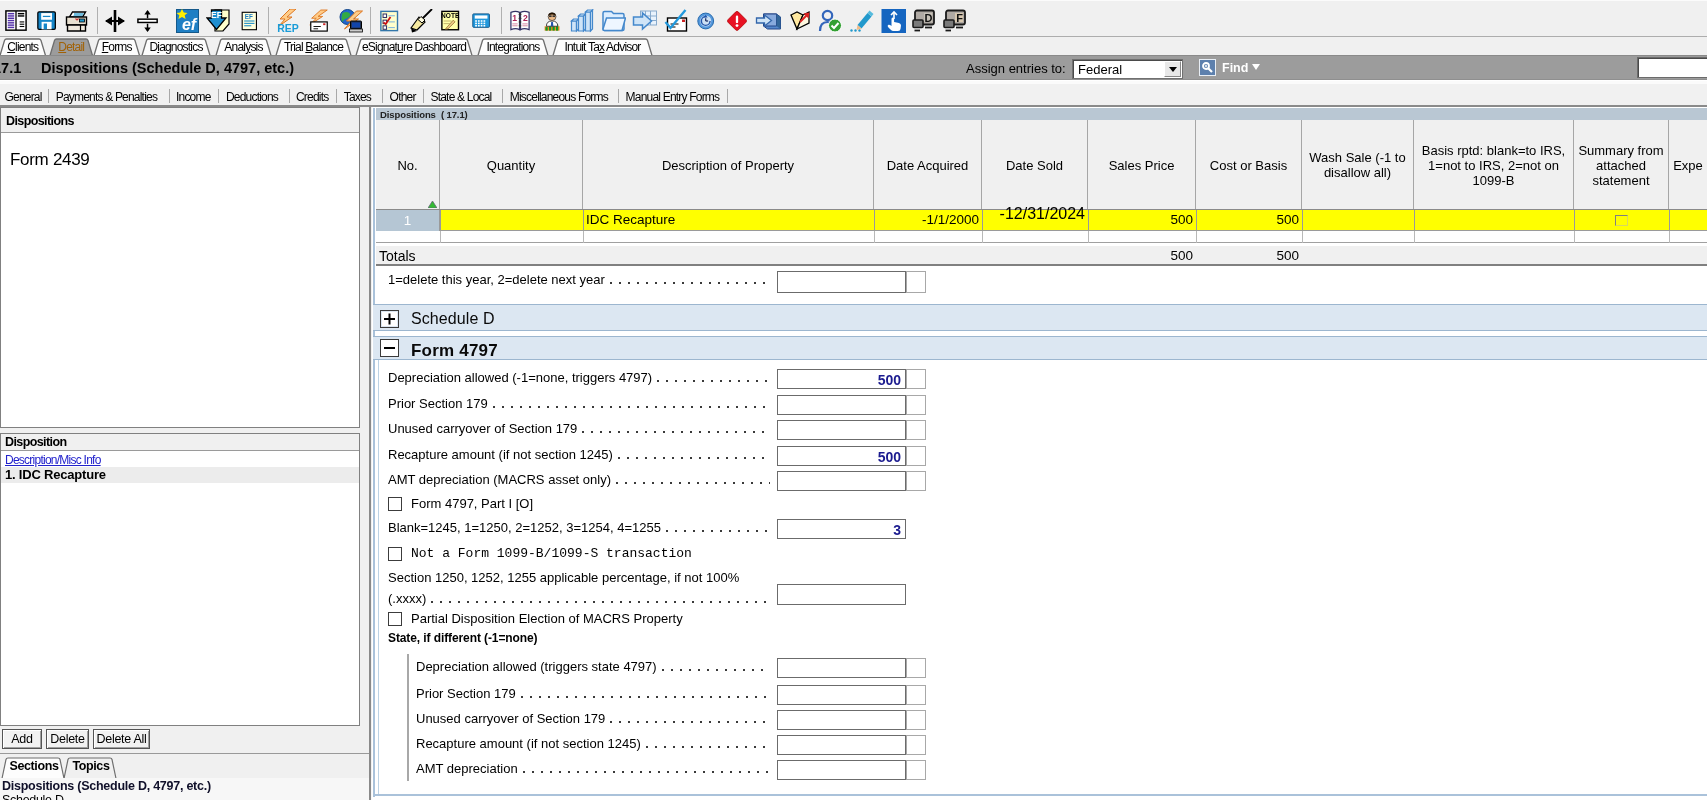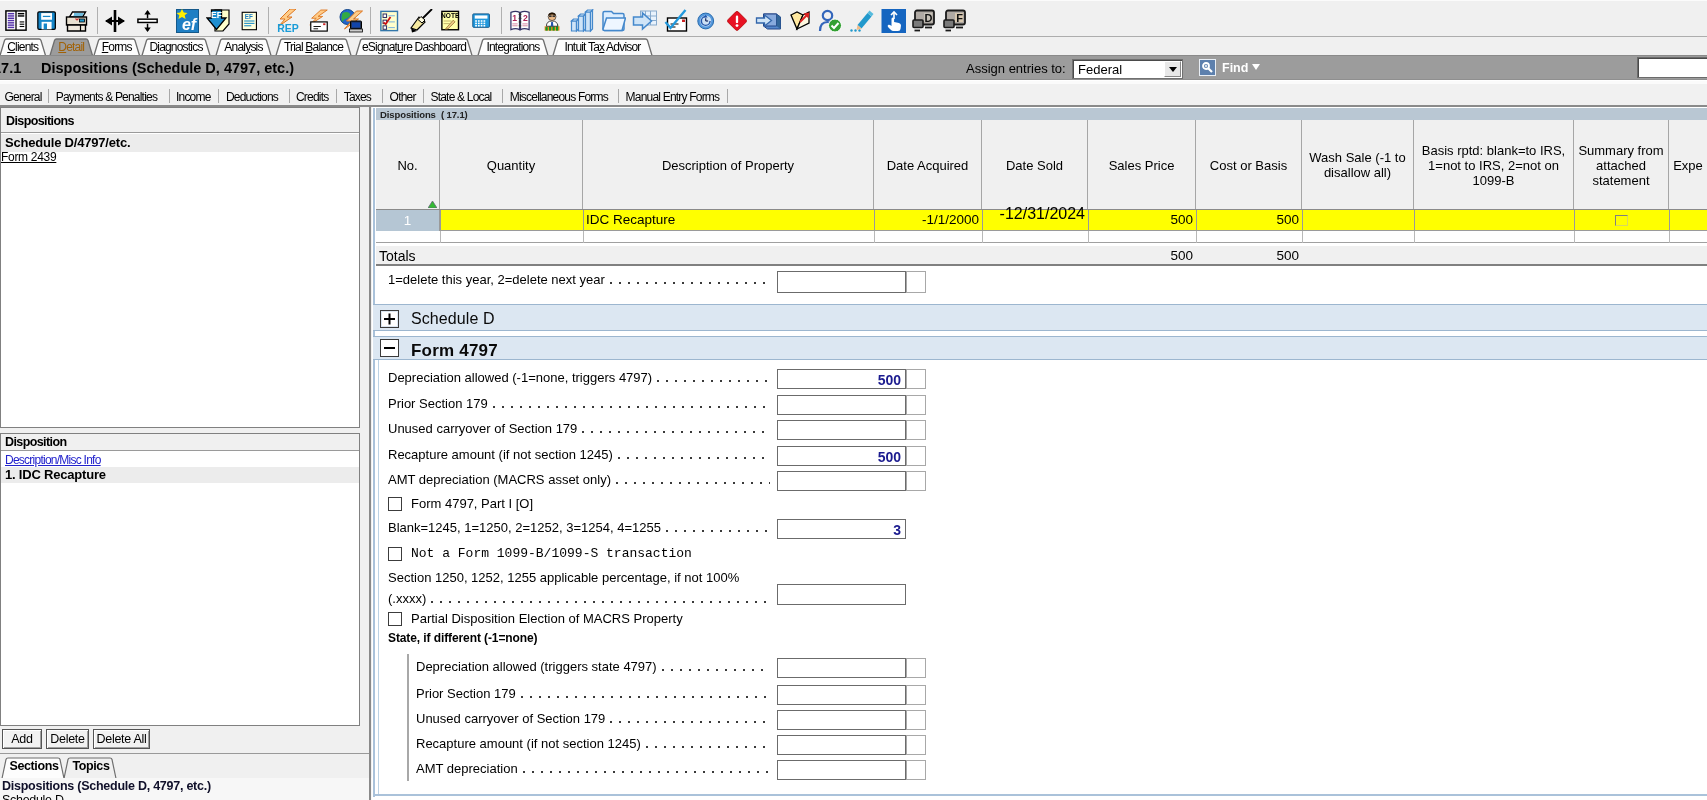--- a/index.html
+++ b/index.html
@@ -367,24 +367,21 @@
     <div class="msep" style="left:618px;"></div>
     <div class="msep" style="left:726.6px;"></div>
   </div>
 
 <div class="abs" style="left:0;top:107px;width:372px;height:693px;background:#f0f0f0;"></div>
 
 <div class="abs" style="left:0;top:107px;width:360px;height:321px;background:#fff;border:1px solid #808080;">
   <div class="abs" style="left:0;top:0;width:358px;height:25px;background:#f0f0f0;border-bottom:1px solid #9a9a9a;">
     <div class="abs" style="left:5px;top:6px;font-size:12.5px;letter-spacing:-0.6px;font-weight:bold;">Dispositions</div>
   </div>
-  <div class="abs" style="left:0;top:26px;width:358px;height:18px;background:#ececec;">
-    <div class="abs" style="left:4px;top:1px;font-size:13px;letter-spacing:-0.2px;font-weight:bold;">Schedule D/4797/etc.</div>
-  </div>
-  <div class="abs" style="left:0;top:42px;font-size:12px;letter-spacing:-0.3px;text-decoration:underline;">Form 2439</div>
+  <div class="abs" style="left:9px;top:42px;font-size:17px;letter-spacing:-0.3px;">Form 2439</div>
 </div>
 
 <div class="abs" style="left:0;top:433px;width:360px;height:293px;background:#fff;border:1px solid #808080;">
   <div class="abs" style="left:0;top:0;width:358px;height:17px;background:#f0f0f0;border-bottom:1px solid #9a9a9a;">
     <div class="abs" style="left:4px;top:1px;font-size:12.5px;letter-spacing:-0.6px;font-weight:bold;">Disposition</div>
   </div>
   <div class="abs" style="left:4px;top:19px;font-size:12px;letter-spacing:-0.75px;color:#2222cc;text-decoration:underline;">Description/Misc Info</div>
   <div class="abs" style="left:0;top:33px;width:358px;height:16px;background:#ececec;">
     <div class="abs" style="left:4px;top:0px;font-size:13px;letter-spacing:-0.2px;font-weight:bold;">1. IDC Recapture</div>
   </div>

